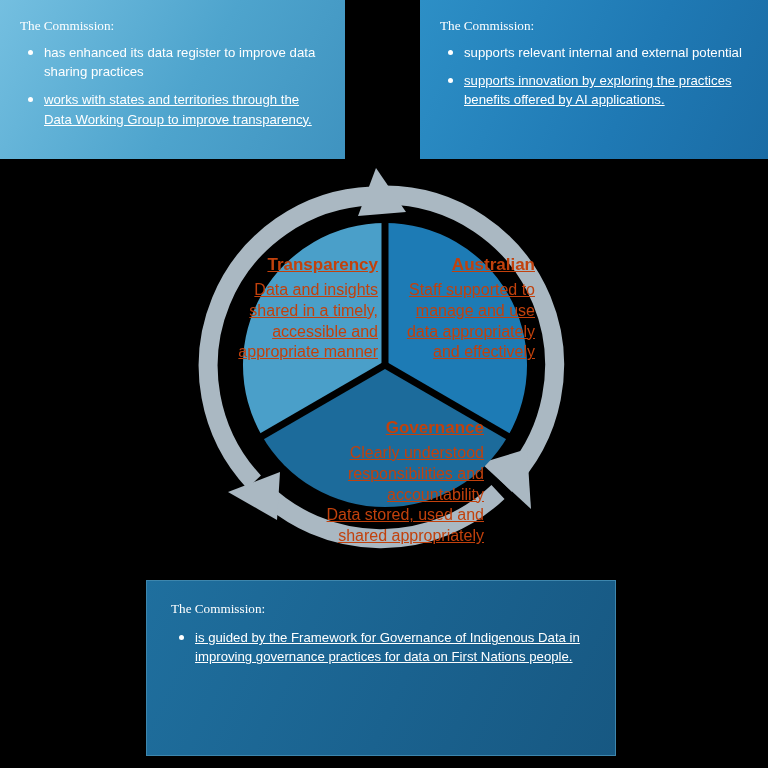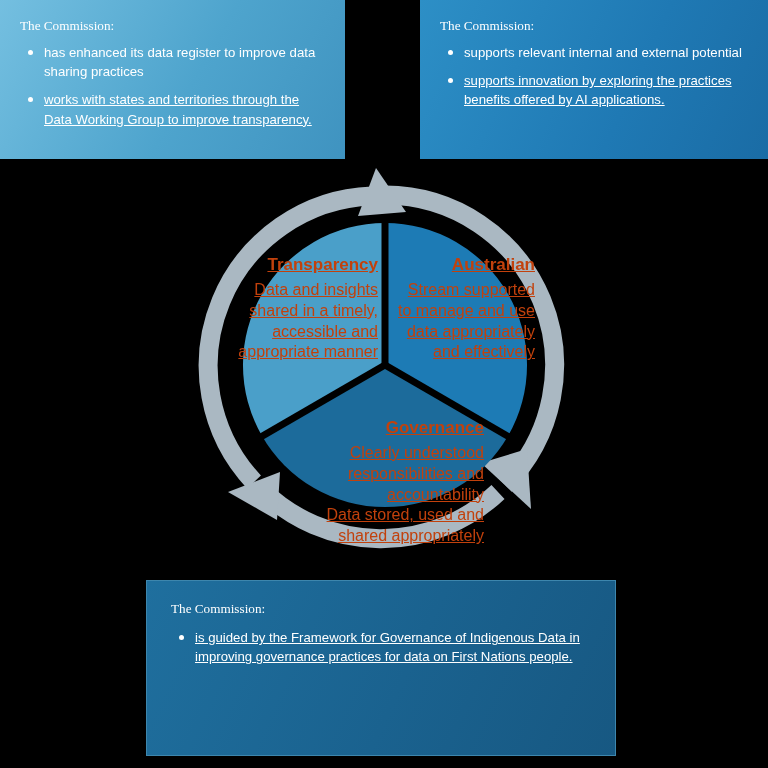--- a/index.html
+++ b/index.html
@@ -173,21 +173,21 @@
     </g>
   </svg>
 
   <div class="seg-label" id="label-transparency">
     <div class="seg-title">Transparency</div>
     <div class="seg-body">Data and insights shared in a timely, accessible and appropriate manner</div>
   </div>
 
   <div class="seg-label" id="label-capability">
     <div class="seg-title">Australian</div>
-    <div class="seg-body">Stream supported to manage and use data appropriately and effectively</div>
+    <div class="seg-body">Staff supported to manage and use data appropriately and effectively</div>
   </div>
 
   <div class="seg-label" id="label-governance">
     <div class="seg-title">Governance</div>
     <div class="seg-body">Clearly understood responsibilities and accountability</div>
     <div class="seg-body para2">Data stored, used and shared appropriately</div>
   </div>
 </div>
 
 <div class="callout" id="callout-governance">

